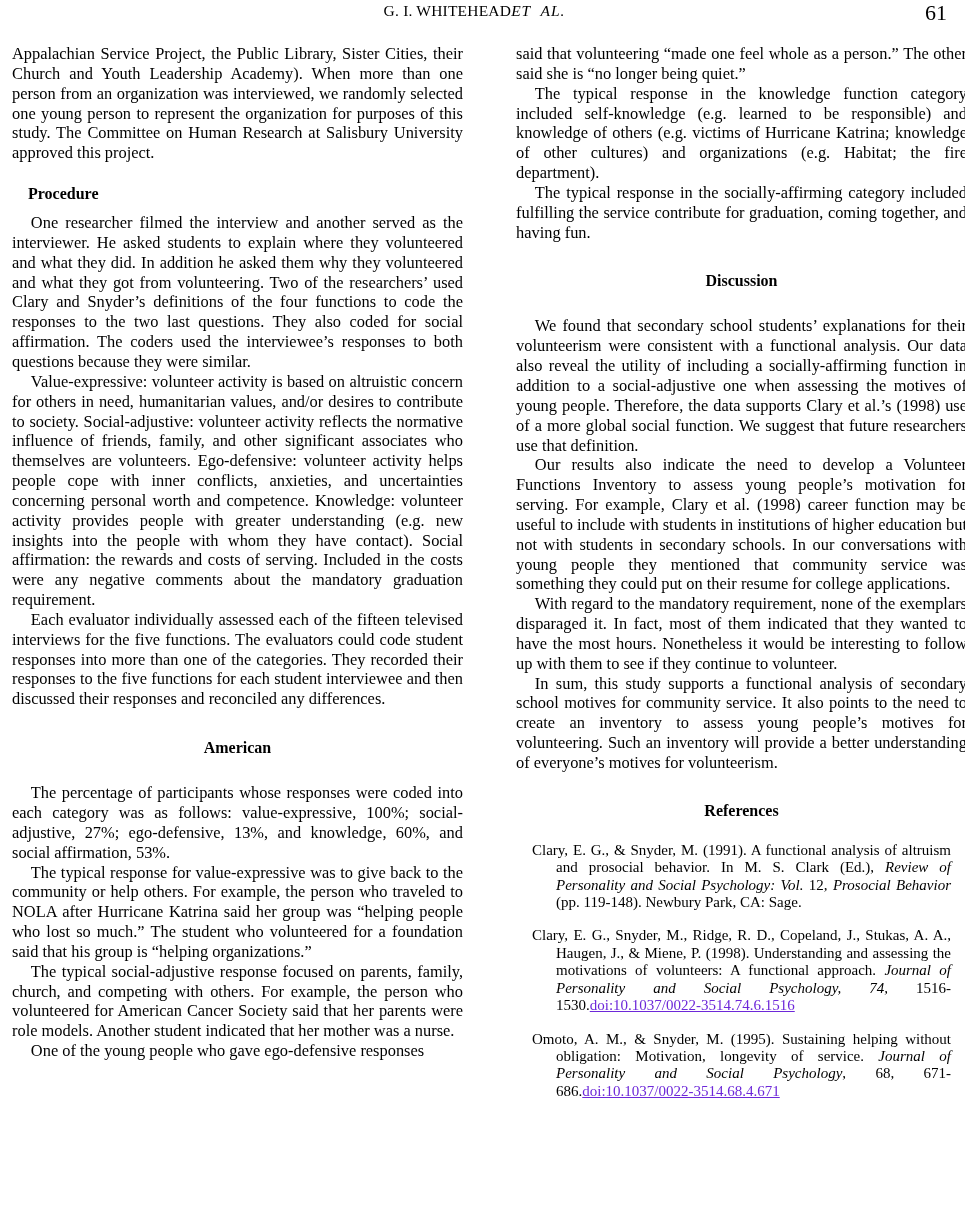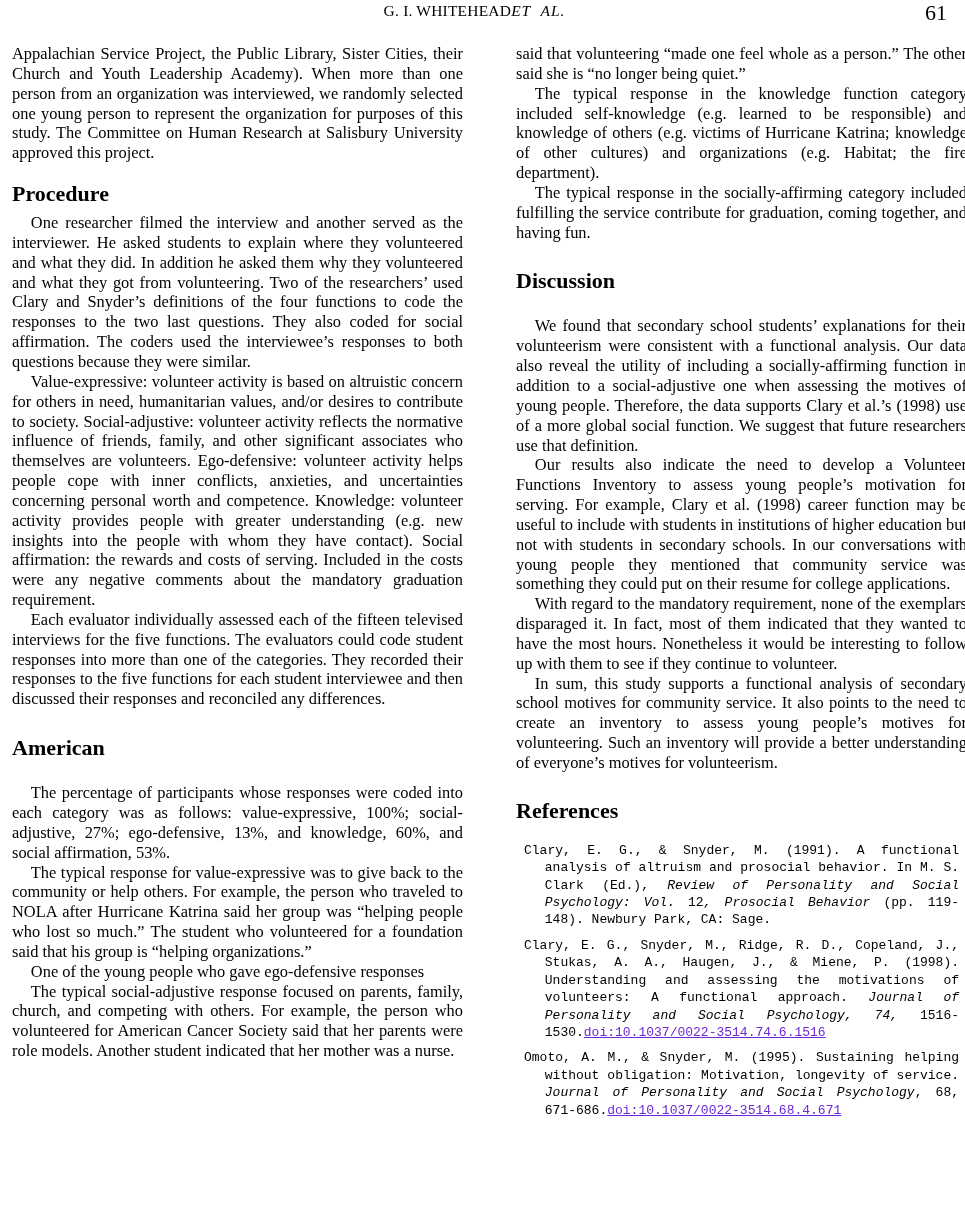--- a/index.html
+++ b/index.html
@@ -75,53 +75,52 @@
     -webkit-hyphens: none;
   }
   p.indent {
     text-indent: 1.15em;
   }
   p.noindent {
     text-indent: 0;
   }
 
   h2.section {
-    margin: 0;
-    font-size: 22px;
+    margin: 16px;
+    font-size: 16px;
     font-weight: bold;
     line-height: 20px;
   }
   h2.section.left {
     text-align: left;
     margin-top: 21px;
     margin-bottom: 9px;
   }
   h2.section.center {
-    text-align: left;
+    text-align: center;
     margin-top: 29px;
     margin-bottom: 25px;
   }
   h2.section.center.refs {
     margin-top: 28px;
     margin-bottom: 21px;
   }
 
   
   .refs-list {
     font-size: 14.4px;
     line-height: 17.4px;
   }
   .ref {
-    margin: 8px;
+    margin: 16px;
     padding-left: 1.6em;
     text-indent: -1.6em;
     text-align: justify;
-    font-size: 13px;
+    font-size: 15px;
     line-height: 17.4px;
-    font-family: Liberation Mono, monospace;
   }
   .ref i, .it { font-style: italic; }
   .doi {
     text-decoration: underline;
     color: #6d28d9;
   }
 </style>
 </head>
 <body>
 
@@ -140,22 +139,22 @@
       <h2 class="section left">Procedure</h2>
 
       <p class="indent">One researcher filmed the interview and another served as the interviewer. He asked students to explain where they volunteered and what they did. In addition he asked them why they volunteered and what they got from volunteering. Two of the researchers’ used Clary and Snyder’s definitions of the four functions to code the responses to the two last questions. They also coded for social affirmation. The coders used the interviewee’s responses to both questions because they were similar.</p>
       <p class="indent">Value-expressive: volunteer activity is based on altruistic concern for others in need, humanitarian values, and/or desires to contribute to society. Social-adjustive: volunteer activity reflects the normative influence of friends, family, and other significant associates who themselves are volunteers. Ego-defensive: volunteer activity helps people cope with inner conflicts, anxieties, and uncertainties concerning personal worth and competence. Knowledge: volunteer activity provides people with greater understanding (e.g. new insights into the people with whom they have contact). Social affirmation: the rewards and costs of serving. Included in the costs were any negative comments about the mandatory graduation requirement.</p>
       <p class="indent">Each evaluator individually assessed each of the fifteen televised interviews for the five functions. The evaluators could code student responses into more than one of the categories. They recorded their responses to the five functions for each student interviewee and then discussed their responses and reconciled any differences.</p>
 
       <h2 class="section center">American</h2>
 
       <p class="indent">The percentage of participants whose responses were coded into each category was as follows: value-expressive, 100%; social-adjustive, 27%; ego-defensive, 13%, and knowledge, 60%, and social affirmation, 53%.</p>
       <p class="indent">The typical response for value-expressive was to give back to the community or help others. For example, the person who traveled to NOLA after Hurricane Katrina said her group was “helping people who lost so much.” The student who volunteered for a foundation said that his group is “helping organizations.”</p>
+      <p class="indent">The typical social-adjustive response focused on parents, family, church, and competing with others. For example, the person who volunteered for American Cancer Society said that her parents were role models. Another student indicated that her mother was a nurse.</p>
       <p class="indent">One of the young people who gave ego-defensive responses</p>
-      <p class="indent">The typical social-adjustive response focused on parents, family, church, and competing with others. For example, the person who volunteered for American Cancer Society said that her parents were role models. Another student indicated that her mother was a nurse.</p>
     </div>
 
     <div class="col">
       <p class="noindent">said that volunteering “made one feel whole as a person.” The other said she is “no longer being quiet.”</p>
       <p class="indent">The typical response in the knowledge function category included self-knowledge (e.g. learned to be responsible) and knowledge of others (e.g. victims of Hurricane Katrina; knowledge of other cultures) and organizations (e.g. Habitat; the fire department).</p>
       <p class="indent">The typical response in the socially-affirming category included fulfilling the service contribute for graduation, coming together, and having fun.</p>
 
       <h2 class="section center">Discussion</h2>
 
       <p class="indent">We found that secondary school students’ explanations for their volunteerism were consistent with a functional analysis. Our data also reveal the utility of including a socially-affirming function in addition to a social-adjustive one when assessing the motives of young people. Therefore, the data supports Clary et al.’s (1998) use of a more global social function. We suggest that future researchers use that definition.</p>

